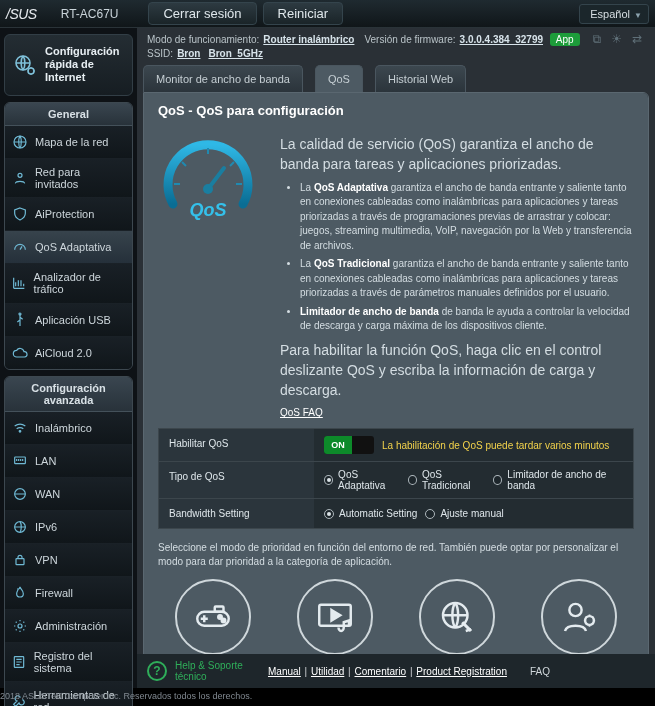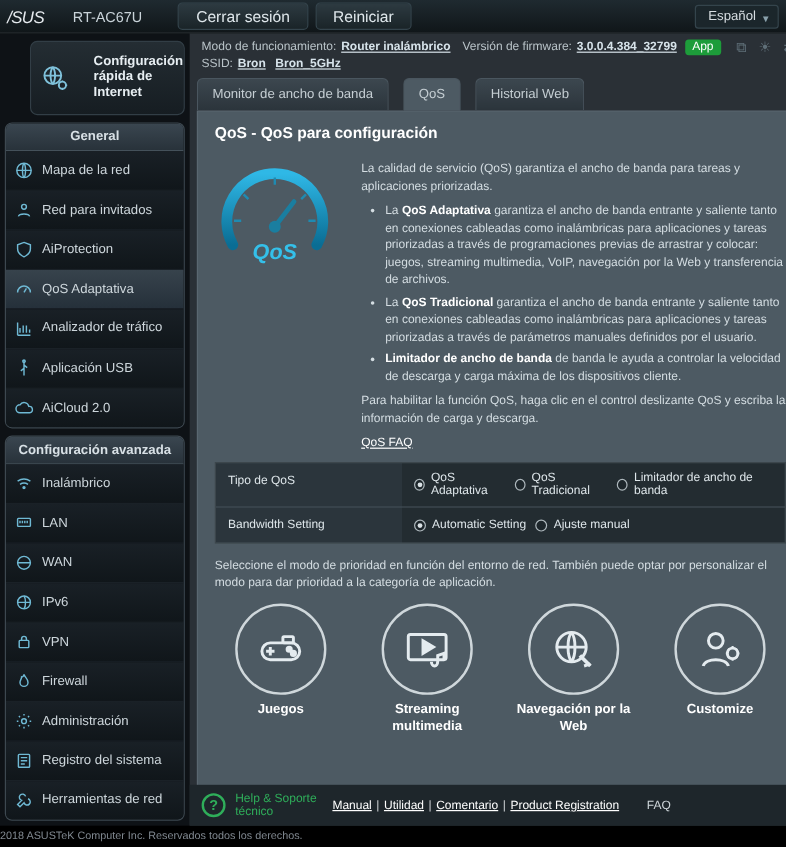--- a/index.html
+++ b/index.html
@@ -16,41 +16,41 @@
 
 .wrap { display:flex; height:calc(100% - 28px - 18px);}
 .sidebar { width:158px; background:#0e1216; padding:6px 4px 0 4px;}
 .content { flex:1; background:#2a3036; position:relative; display:flex; flex-direction:column;}
 .panel { border:1px solid #3d4850; border-radius:6px; overflow:hidden; margin-bottom:6px;}
 .panel-head { background:linear-gradient(#3a4650,#28323a); color:#d8e0e5; font-weight:bold; text-align:center; padding:5px 0; font-size:11px; border-bottom:1px solid #44515a;}
 .side-item { display:flex; align-items:center; gap:6px; padding:7px 6px; color:#cdd6db; font-size:11px; border-top:1px solid #1a2127; cursor:pointer; background:linear-gradient(#192026,#10161a);}
 .side-item.first{border-top:none;}
 .side-item.active{ background:linear-gradient(#37434c,#25303a); }
 .side-ico { width:18px; height:18px; display:flex; align-items:center; justify-content:center; color:#6fb9d4;}
-.quick { display:flex; align-items:center; gap:20px; padding:10px 8px; background:linear-gradient(#242d33,#161d22); border-radius:6px; border:1px solid #323e46;margin-left:21px;}
+.quick { display:flex; align-items:center; gap:8px; padding:10px 8px; background:linear-gradient(#242d33,#161d22); border-radius:6px; border:1px solid #323e46;}
 .quick-ico{ width:24px;height:24px;color:#7fc1da;}
 
 
 .info-row{ padding:4px 10px 2px 10px; font-size:10px; color:#b9c3c8; display:flex; align-items:center; gap:4px;}
 .info-row .lab{ color:#b9c3c8;}
 .info-row a{ color:#d7e3ea; text-decoration:underline; font-weight:bold;}
 .app-badge{ margin-left:auto; background:#1d9c3a; color:#fff; border-radius:3px; padding:1px 6px; font-size:10px; margin-right:6px;}
 .mini-ico{ color:#5f6f78; font-size:12px; padding:0 3px;}
 
 
 .tabs{ display:flex; gap:12px; padding:0 6px; margin-top:4px;}
 .tab{ padding:7px 12px; font-size:11px; color:#c5ced3; background:linear-gradient(#3c474f,#2b343b); border-radius:5px 5px 0 0; border:1px solid #4a565f; border-bottom:none; cursor:pointer;}
 .tab.active{ background:#4d5a63; }
 
 
 .main-panel{ margin:0 6px 6px 6px; background:#4d5a63; border:1px solid #5a6770; border-radius:0 6px 6px 6px; padding:10px 14px; flex:1; overflow:auto;}
 .main-panel h2{ color:#fff; font-size:13px; margin-bottom:16px;}
 .desc-block{ display:flex; gap:12px;}
 .gauge{ width:110px; flex:0 0 110px; text-align:center;}
-.desc-text p{ font-size:10px; color:#d4dde2; line-height:1.45; margin-bottom:6px;}
+.desc-text p{ font-size:14px; color:#d4dde2; line-height:1.45; margin-bottom:6px;}
 .desc-text ul{ padding-left:20px; list-style:disc;}
 .desc-text li{ font-size:10px; color:#d4dde2; line-height:1.45; margin-bottom:4px;}
 .desc-text li b{ color:#fff;}
 .desc-text a{ color:#fff; text-decoration:underline; font-size:10px;}
 
 
 .set-table{ width:100%; margin-top:10px; border:1px solid #3c464c; font-size:10px;}
 .set-row{ display:flex; border-top:1px solid #3c464c;}
 .set-row:first-child{ border-top:none;}
 .set-lab{ width:155px; background:#2b353c; padding:9px 10px; color:#dee6ea;}
@@ -303,20 +303,29 @@
             <li><span>La </span><b>QoS Tradicional</b><span> garantiza el ancho de banda entrante y saliente tanto en conexiones cableadas como inalámbricas para aplicaciones y tareas priorizadas a través de parámetros manuales definidos por el usuario.</span></li>
             <li><b>Limitador de ancho de banda</b><span> de banda le ayuda a controlar la velocidad de descarga y carga máxima de los dispositivos cliente.</span></li>
           </ul>
           <p style="margin-top:6px;">Para habilitar la función QoS, haga clic en el control deslizante QoS y escriba la información de carga y descarga.</p>
           <a>QoS FAQ</a>
         </div>
       </div>
 
       <div class="set-table">
         <div class="set-row">
+          <div class="set-lab">Habilitar QoS</div>
+          <div class="set-val">
+            <div class="toggle">
+                <span class="on">ON</span>
+              </div>
+            <span class="warn">La habilitación de QoS puede tardar varios minutos</span>
+          </div>
+        </div>
+        <div class="set-row">
           <div class="set-lab">Tipo de QoS</div>
           <div class="set-val">
             <span class="opt">
                 <span class="radio sel"></span>
                 <span>QoS Adaptativa</span>
               </span>
             <span class="opt">
                 <span class="radio"></span>
                 <span>QoS Tradicional</span>
               </span>
@@ -387,21 +396,21 @@
             </div>
           <div class="prio-lab">Customize</div>
         </div>
       </div>
 
     </div>
 
     <div class="help-row">
       <span class="q">?</span>
       <span style="color:#2fae5a;font-size:10px;line-height:1.1;max-width:70px;">Help &amp; Soporte técnico</span>
-      <span style="margin-left:2px;">
+      <span style="margin-left:14px;">
         <a>Manual</a> |
         <a>Utilidad</a> |
         <a>Comentario</a> |
         <a>Product Registration</a>
       </span>
       <span style="margin-left:14px;color:#cfd6da;">FAQ</span>
     </div>
   </div>
 </div>
 <div class="copyright">2018 ASUSTeK Computer Inc. Reservados todos los derechos.</div>

